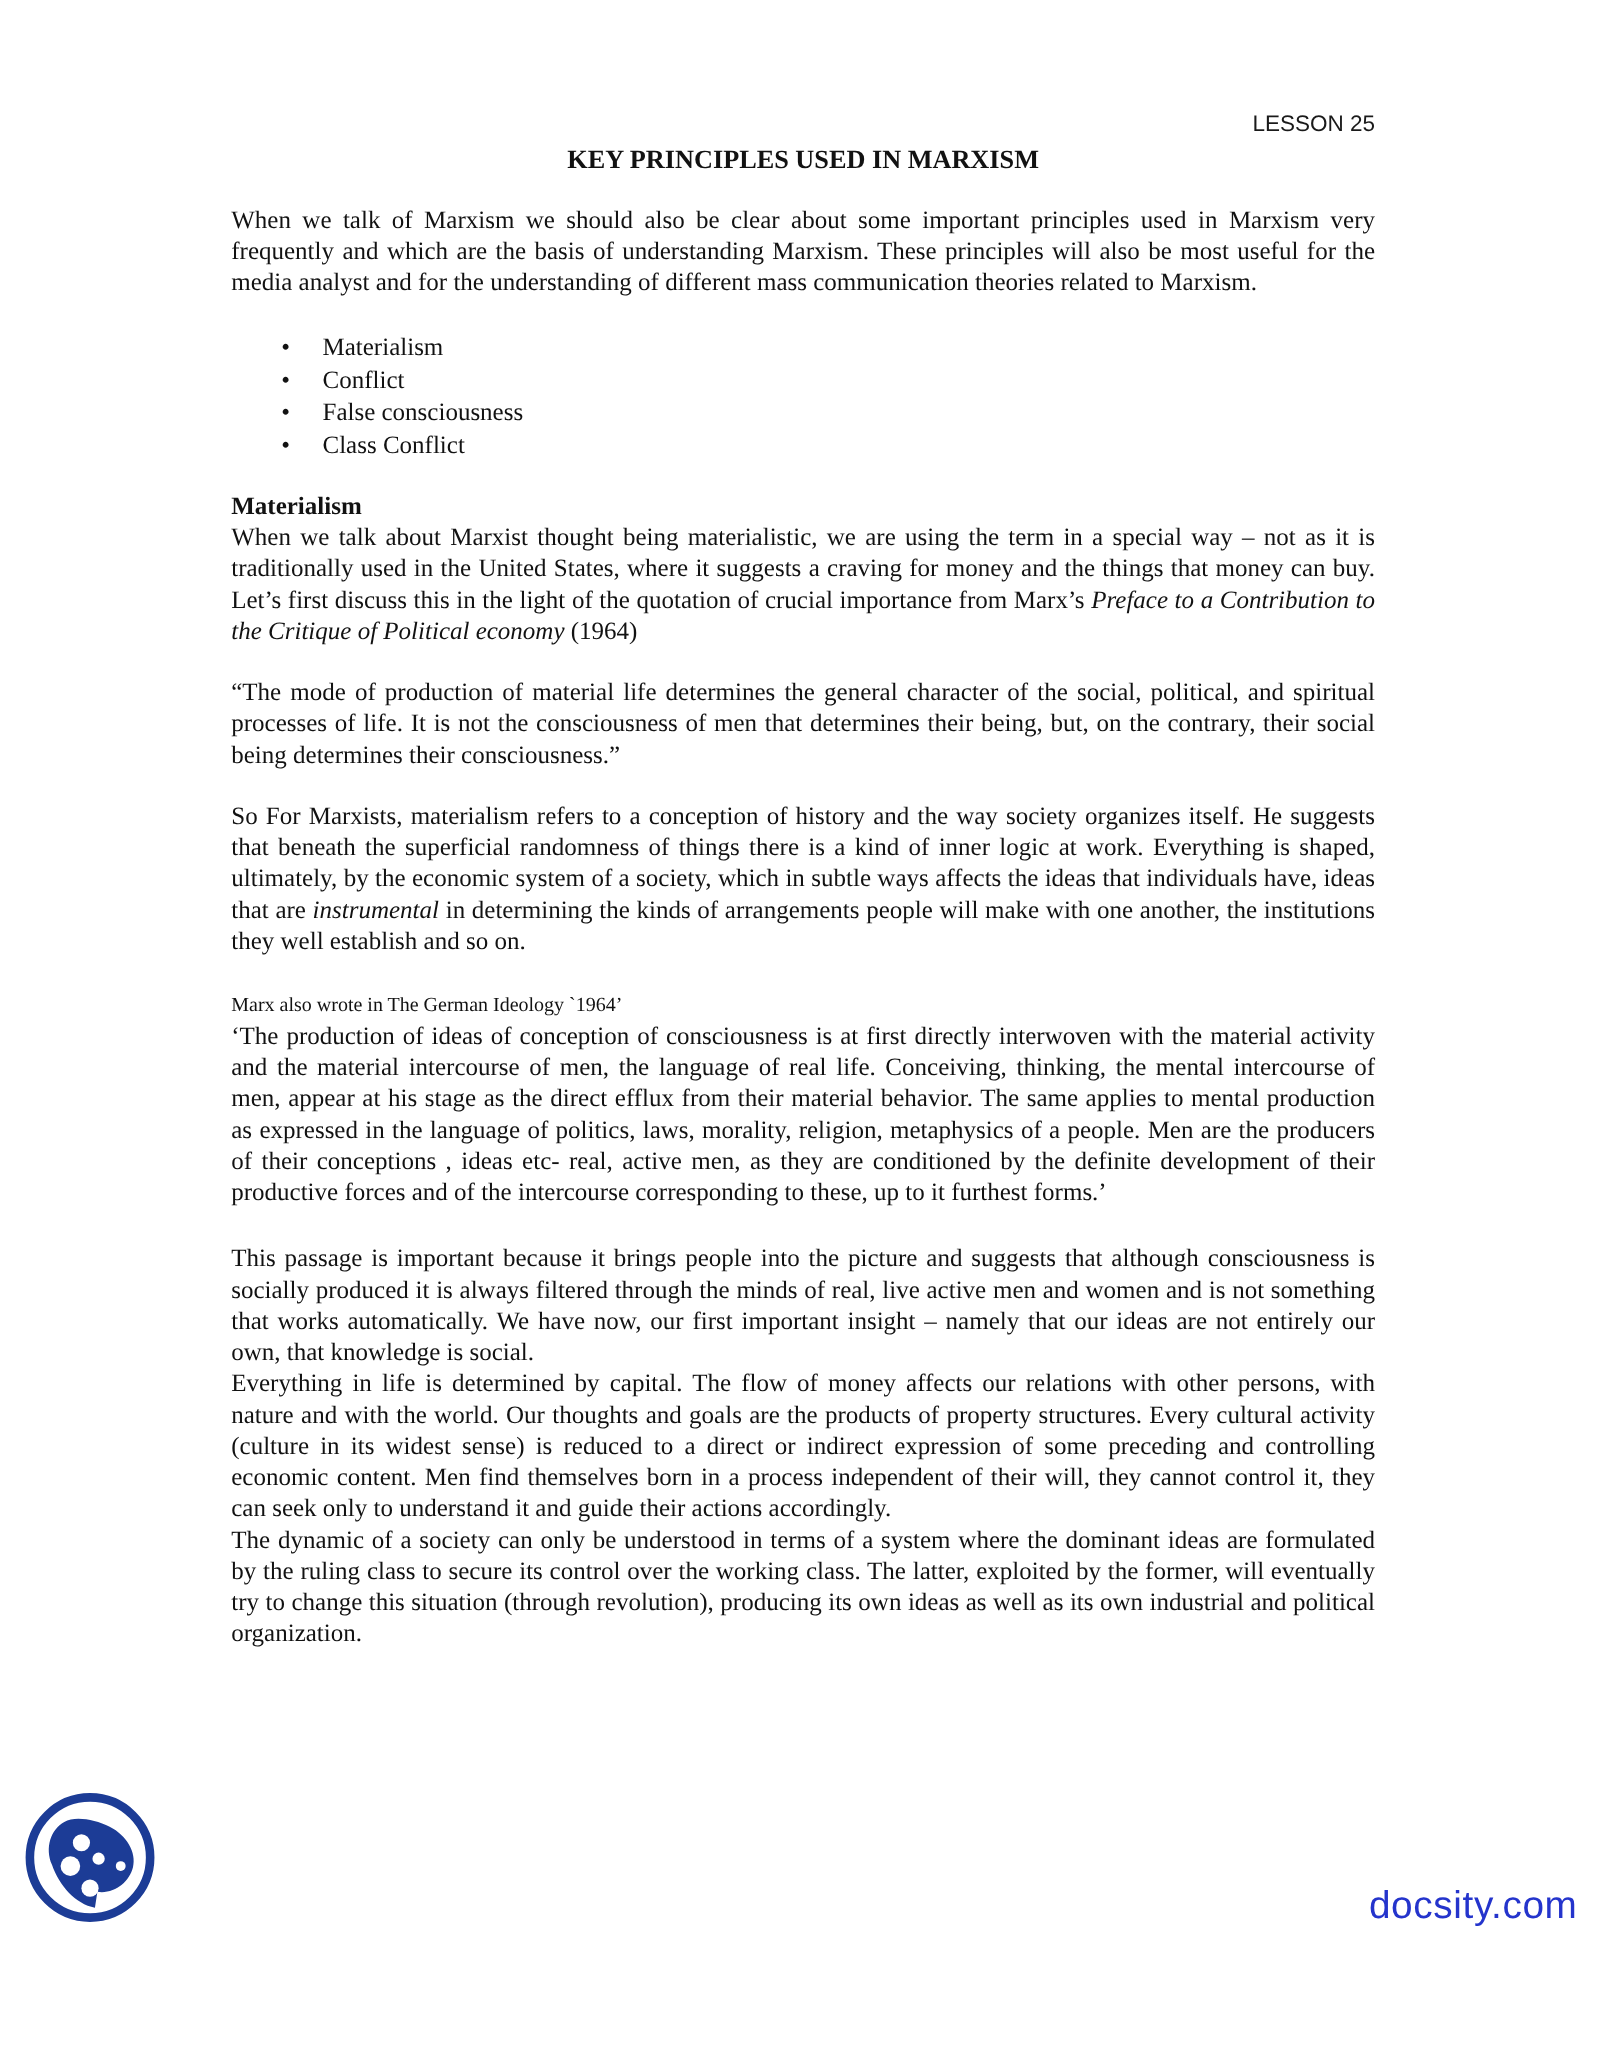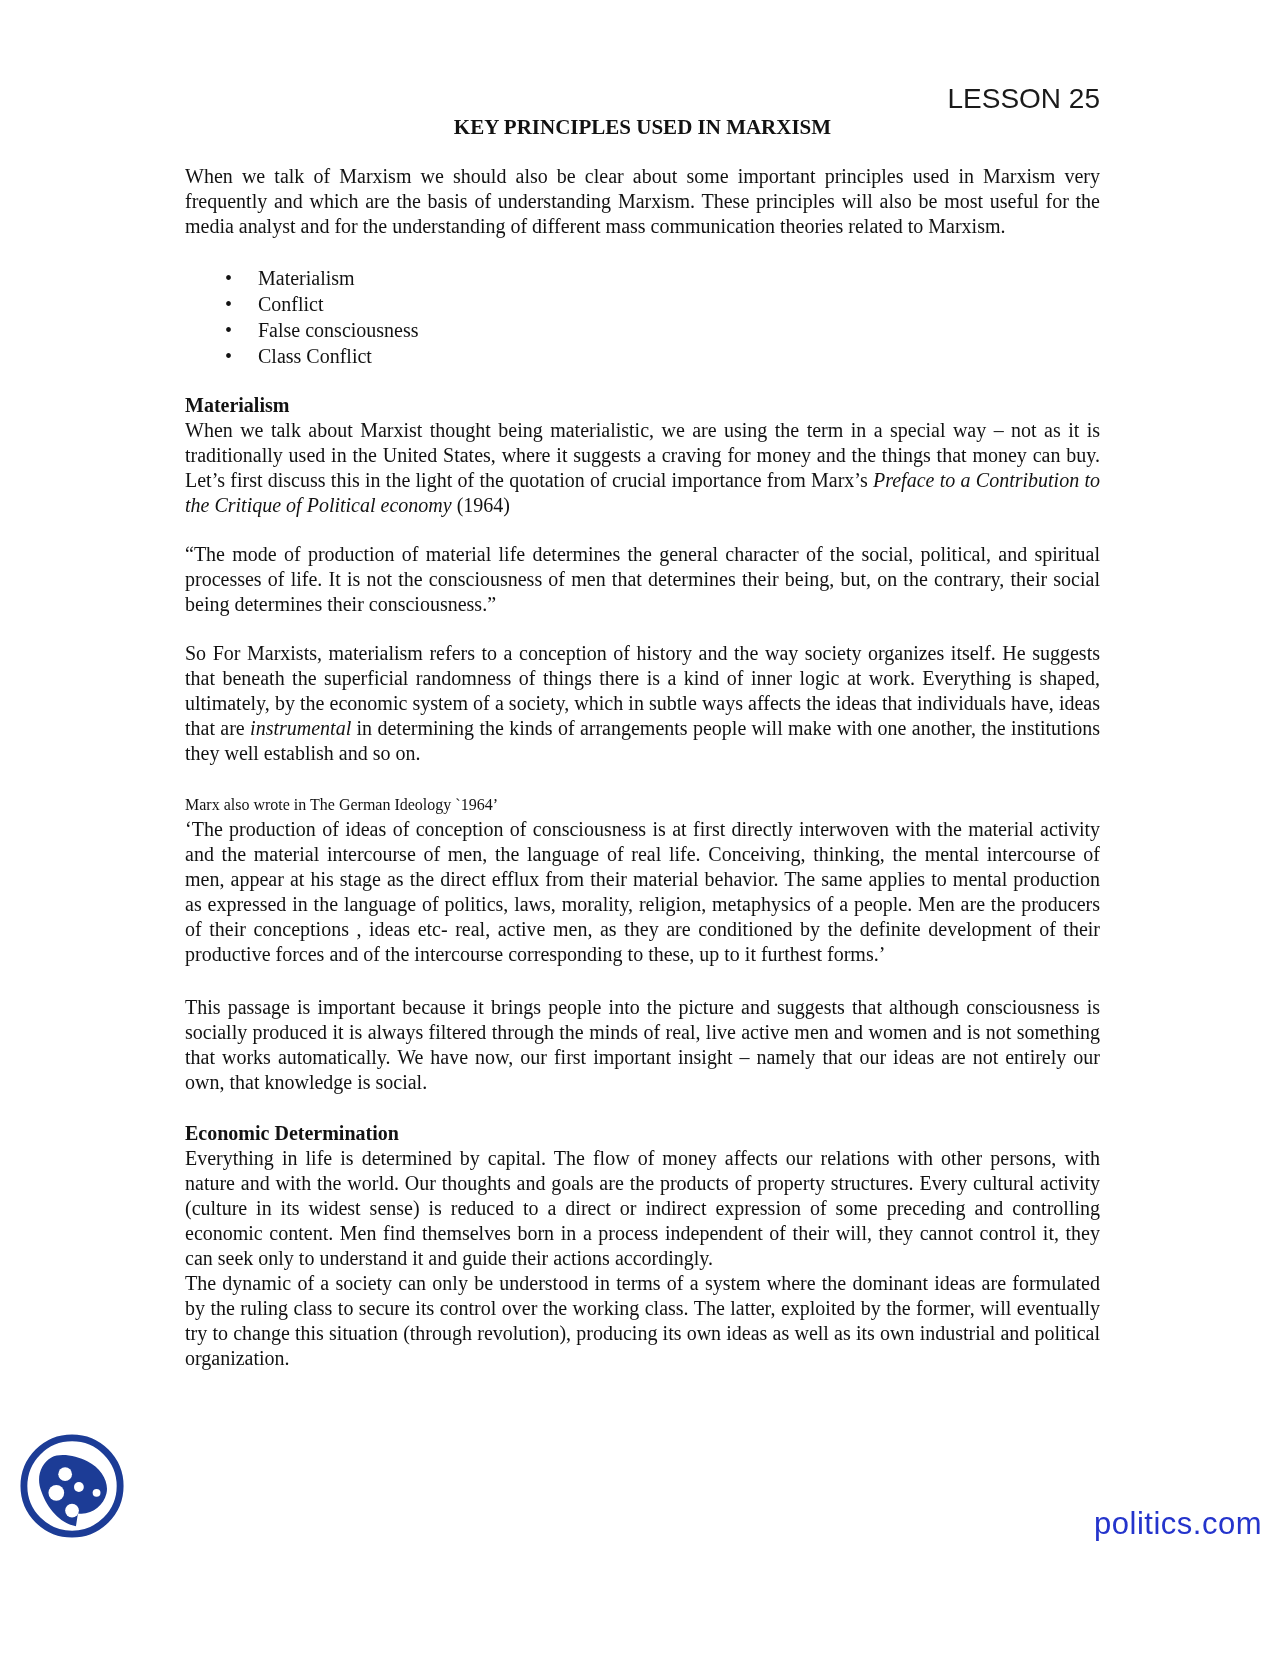--- a/index.html
+++ b/index.html
@@ -3,21 +3,21 @@
 <meta charset="utf-8">
 <style>
   html,body { margin:0; padding:0; background:#ffffff; }
   .page {
     position:relative; width:1280px; height:1656px; background:#ffffff;
     font-family:"Liberation Serif", serif; color:#121212; overflow:hidden;
   }
   .content { position:absolute; left:185px; top:86px; width:915px; }
   .lesson-label {
     text-align:right; font-family:"Liberation Sans", sans-serif;
-    font-size:28px; line-height:26px; color:#1a1a1a;
+    font-size:18px; line-height:26px; color:#1a1a1a;
   }
   .doc-title { text-align:center; font-weight:bold; font-size:21px; line-height:27px; margin-top:2px; }
   .para { font-size:20px; line-height:25px; text-align:justify; margin:25px 0 0 0; }
   .para.tight { margin-top:0; }
   .intro-gap { margin-top:23px; }
   .bullets { margin-top:26px; font-size:20px; line-height:26px; }
   .bullet-row { display:flex; }
   .bullet-marker { margin-left:40px; width:33px; }
   .heading { font-size:20px; line-height:25px; font-weight:bold; margin:26px 0 0 0; }
   .italic { font-style:italic; }
@@ -66,31 +66,30 @@
 
     <p class="para" style="margin-top:24px"><span>“The mode of production of material life determines the general character of the social, political, and spiritual processes of life. It is </span><span class="underline">not</span><span> the consciousness of men that determines their being, but, on the contrary, their social being determines their consciousness.”</span></p>
 
     <p class="para" style="margin-top:24px"><span>So For Marxists, materialism refers to a conception of history and the way society organizes itself. He suggests that beneath the superficial randomness of things there is a kind of inner logic at work. Everything is shaped, ultimately, by the economic system of a society, which in subtle ways affects the ideas that individuals have, ideas that are </span><span class="italic">instrumental</span><span> in determining the kinds of arrangements people will make with one another, the institutions they well establish and so on.</span></p>
 
     <div class="single-line">Marx also wrote in The German Ideology `1964’</div>
     <p class="para tight">‘The production of ideas of conception of consciousness is at first directly interwoven with the material activity and the material intercourse of men, the language of real life. Conceiving, thinking, the mental intercourse of men, appear at his stage as the direct efflux from their material behavior. The same applies to mental production as expressed in the language of politics, laws, morality, religion, metaphysics of a people. Men are the producers of their conceptions , ideas etc- real, active men, as they are conditioned by the definite development of their productive forces and of the intercourse corresponding to these, up to it furthest forms.’</p>
 
     <p class="para" style="margin-top:28px">This passage is important because it brings people into the picture and suggests that although consciousness is socially produced it is always filtered through the minds of real, live active men and women and is not something that works automatically. We have now, our first important insight – namely that our ideas are not entirely our own, that knowledge is social.</p>
 
-    <h2 class="heading">Economic Determination</h2>
     <p class="para tight">Everything in life is determined by capital. The flow of money affects our relations with other persons, with nature and with the world. Our thoughts and goals are the products of property structures. Every cultural activity (culture in its widest sense) is reduced to a direct or indirect expression of some preceding and controlling economic content. Men find themselves born in a process independent of their will, they cannot control it, they can seek only to understand it and guide their actions accordingly.</p>
 
     <p class="para tight">The dynamic of a society can only be understood in terms of a system where the dominant ideas are formulated by the ruling class to secure its control over the working class. The latter, exploited by the former, will eventually try to change this situation (through revolution), producing its own ideas as well as its own industrial and political organization.</p>
 
   </div>
 
   <svg class="logo" viewBox="0 0 110 112" xmlns="http://www.w3.org/2000/svg">
     <circle cx="54" cy="56" r="49" fill="none" stroke-width="7" stroke="#1c3c96"></circle>
     <path d="M33,27 C22,33 17,48 23,62 C29,79 42,94 58,97 L60,84 C74,86 86,76 89,64 C92,52 84,38 70,31 C58,25 42,22 33,27 Z" fill="#1c3c96"></path>
     <circle cx="47" cy="44" r="7" fill="#ffffff"></circle>
     <circle cx="38" cy="63" r="8" fill="#ffffff"></circle>
     <circle cx="61" cy="57" r="5" fill="#ffffff"></circle>
     <circle cx="79" cy="63" r="4" fill="#ffffff"></circle>
     <circle cx="54" cy="81" r="7" fill="#ffffff"></circle>
   </svg>
 
-  <div class="watermark-text">politics.com</div>
+  <div class="watermark-text">docsity.com</div>
 </div>
 
 </body></html>

